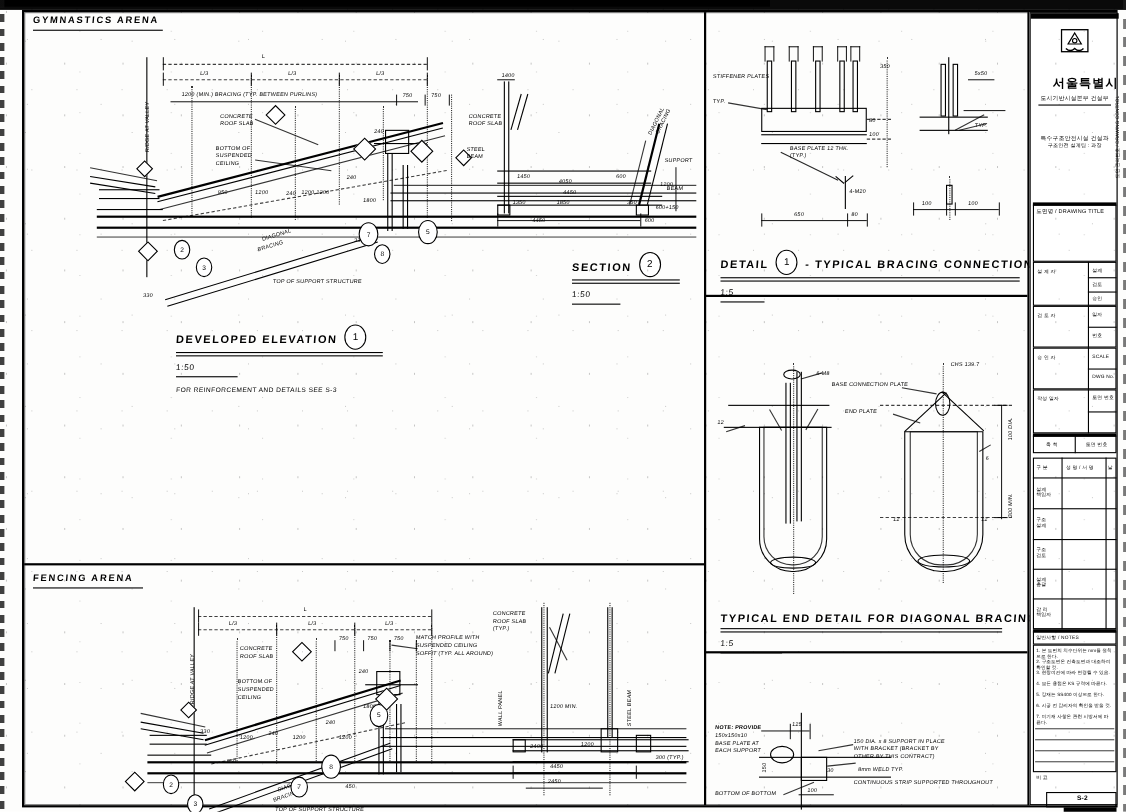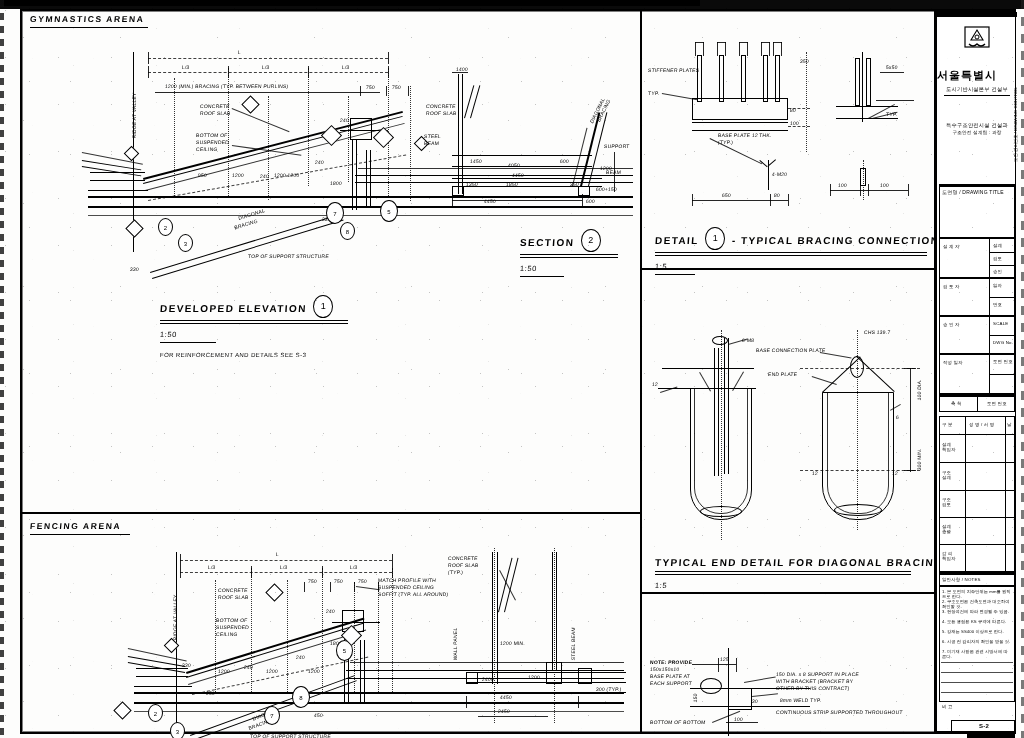--- a/index.html
+++ b/index.html
@@ -92,21 +92,21 @@
 
   
   .diamond{position:absolute;border:1.2px solid #000;box-sizing:border-box;
      transform:rotate(45deg);background:#fff;}
 
   
   .tblock{position:absolute;left:936px;top:11px;width:80px;height:721px;
     border:1.4px solid #000;box-sizing:border-box;background:#fff;}
   .tb-logo{position:absolute;left:0;top:14px;width:80px;text-align:center;}
   .tb-crest{width:26px;height:28px;margin:0 auto;position:relative;}
-  .tb-city{font-size:11px;letter-spacing:1px;text-align:left;margin-top:4px;font-weight:700;}
+  .tb-city{font-size:11px;letter-spacing:1px;text-align:right;margin-top:4px;font-weight:700;}
   .tb-sub{font-size:5.2px;text-align:center;margin-top:4px;letter-spacing:.3px;}
   .tb-rule{height:1px;background:#000;margin:3px 7px;}
   .tb-sub2{font-size:5.2px;text-align:center;margin-top:6px;letter-spacing:.3px;}
   .tb-sub3{font-size:4.6px;text-align:center;margin-top:2px;letter-spacing:.2px;}
   .tb-cell{position:absolute;border-top:1px solid #000;box-sizing:border-box;}
   .tb-txt{position:absolute;font-size:4.4px;letter-spacing:.2px;white-space:nowrap;}
   .tb-txt.k{font-size:5px;}
   .tb-bar{position:absolute;background:#000;}
   .tb-note{position:absolute;font-size:4.2px;line-height:5.2px;letter-spacing:.1px;}
   .tb-sideways{position:absolute;font-size:4.4px;transform:rotate(-90deg);transform-origin:0 0;white-space:nowrap;}

